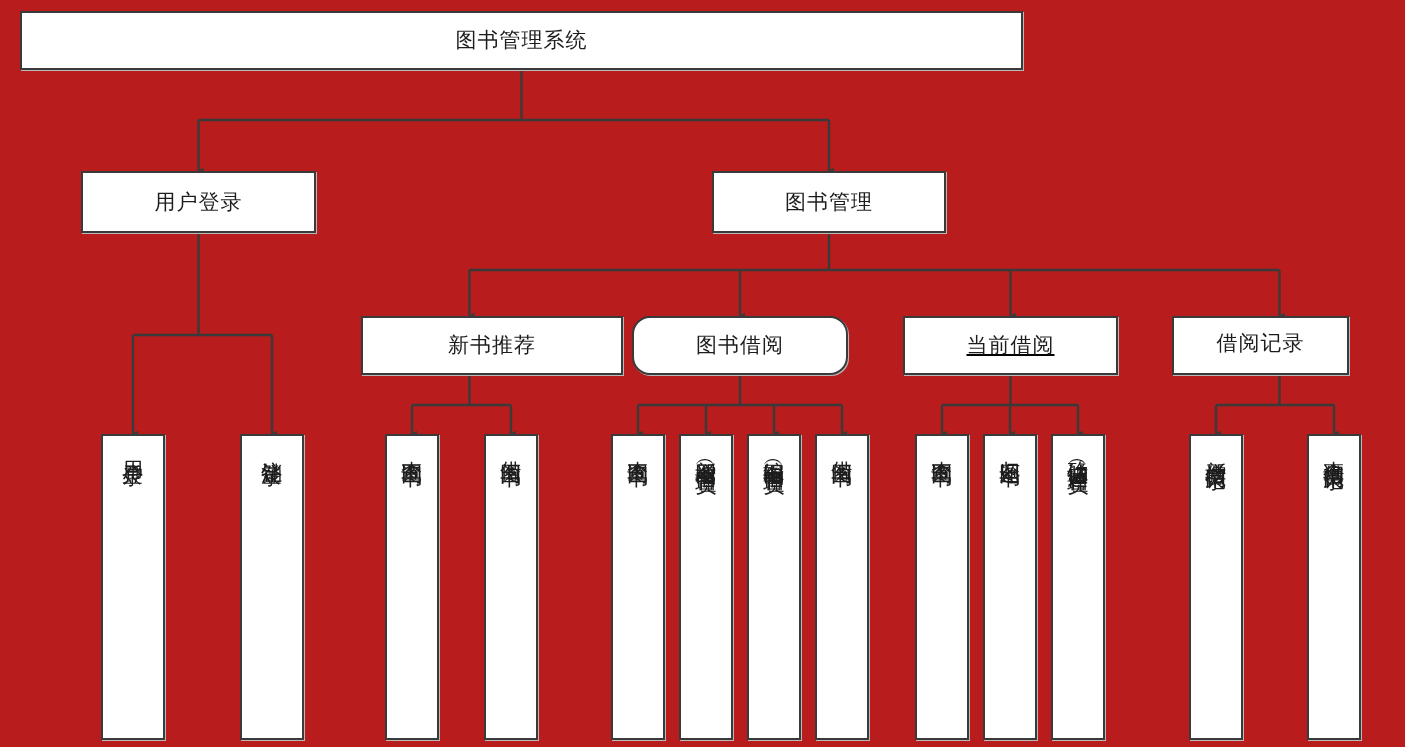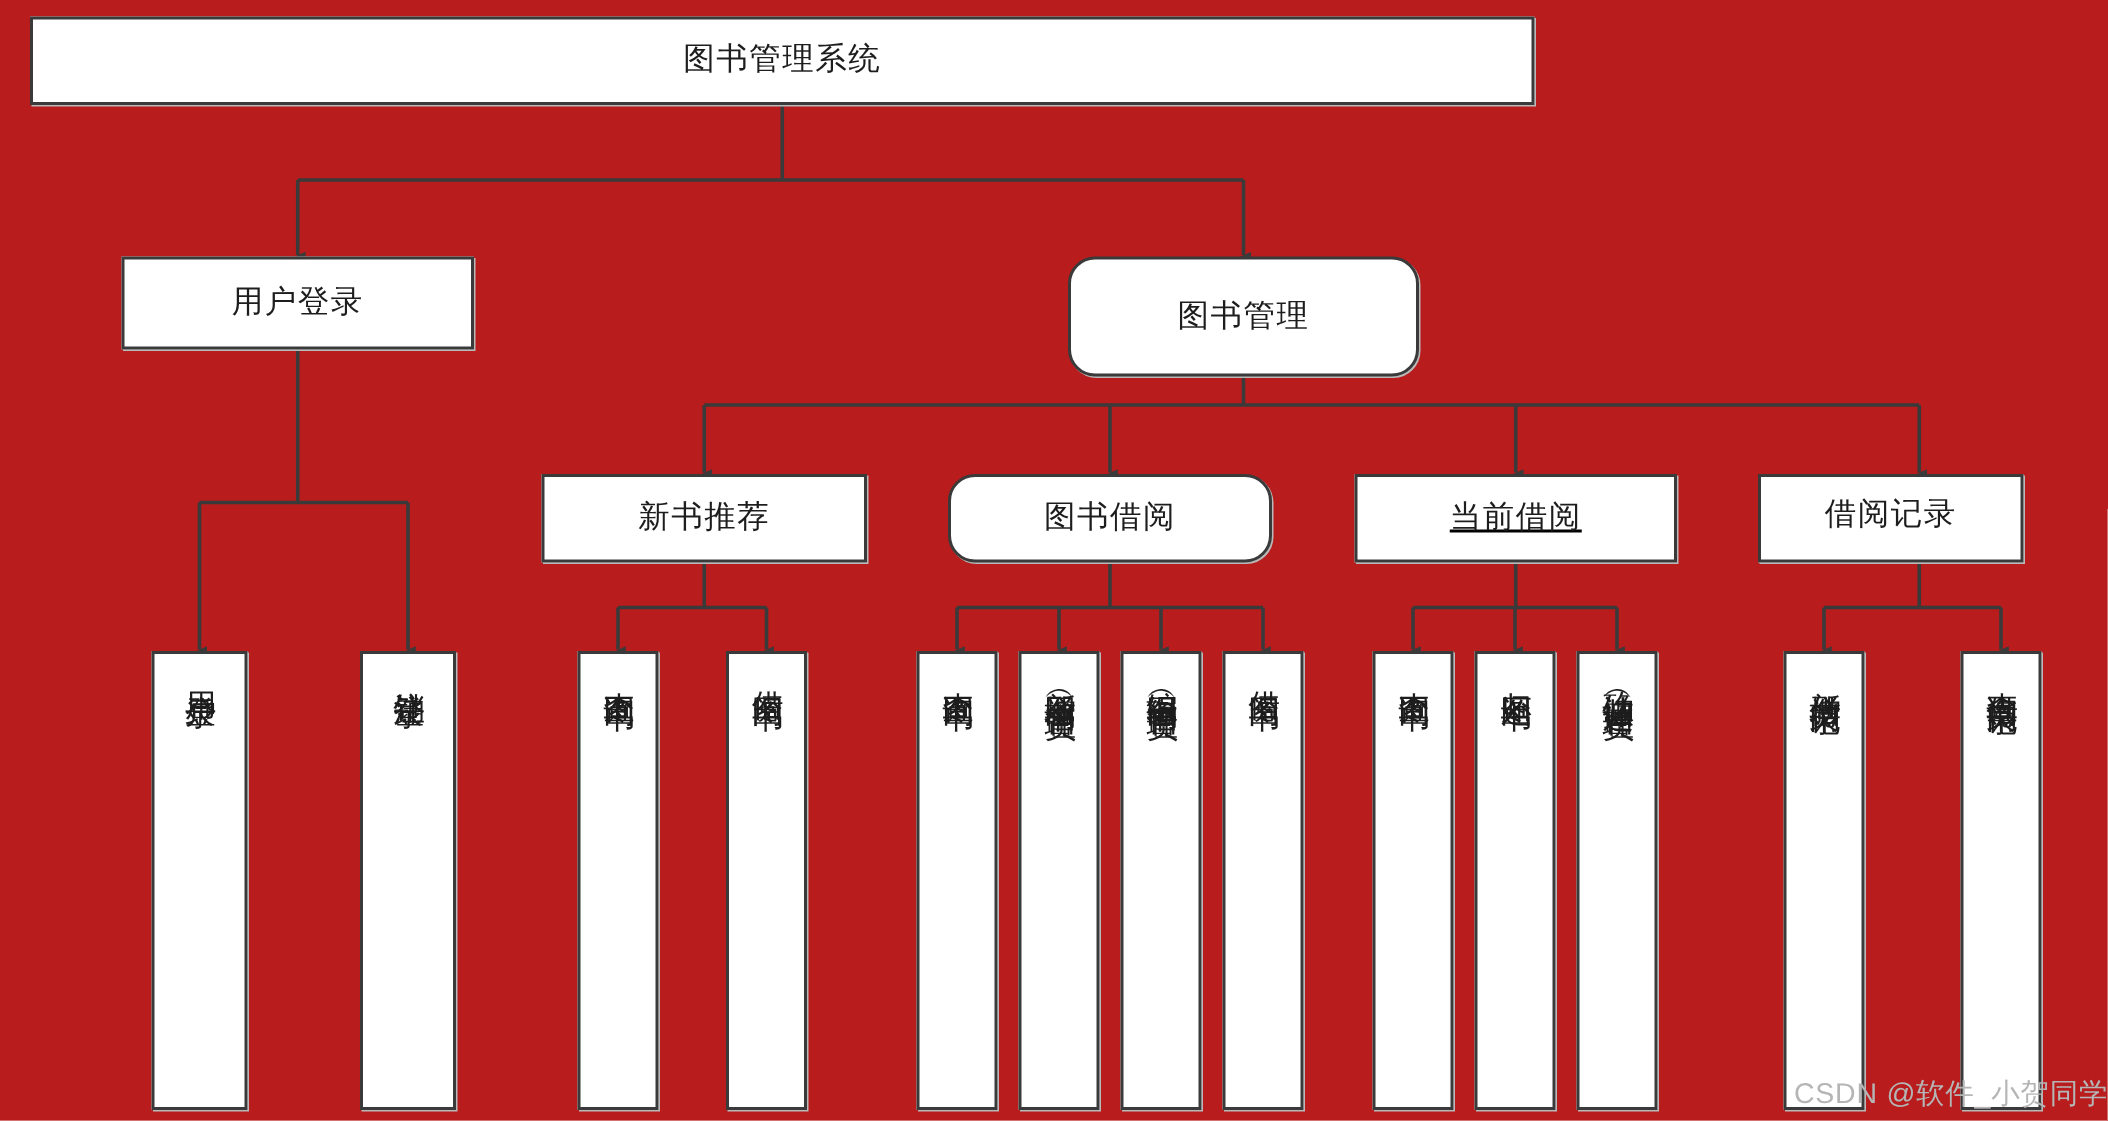--- a/index.html
+++ b/index.html
@@ -99,24 +99,24 @@
       </g>
   </svg>
 
   <div id="nodes-layer">
       <div class="node-box root" style="left: 20px; top: 11px; width: 1003px; height: 59px;">
         <span class="node-label">图书管理系统</span>
       </div>
       <div class="node-box" style="left: 81px; top: 171px; width: 235px; height: 62px;">
         <span class="node-label">用户登录</span>
       </div>
-      <div class="node-box" style="left: 712px; top: 171px; width: 234px; height: 80px; border-radius: 18px;">
+      <div class="node-box" style="left: 712px; top: 171px; width: 234px; height: 62px;">
         <span class="node-label">图书管理</span>
       </div>
-      <div class="node-box" style="left: 361px; top: 316px; width: 217px; height: 59px;">
+      <div class="node-box" style="left: 361px; top: 316px; width: 262px; height: 59px;">
         <span class="node-label">新书推荐</span>
       </div>
       <div class="node-box" style="left: 632px; top: 316px; width: 216px; height: 59px; border-radius: 18px;">
         <span class="node-label">图书借阅</span>
       </div>
       <div class="node-box" style="left: 903px; top: 316px; width: 215px; height: 59px; text-decoration: underline;">
         <span class="node-label">当前借阅</span>
       </div>
       <div class="node-box" style="left: 1172px; top: 316px; width: 177px; height: 59px; font-family: Liberation Mono, monospace;">
         <span class="node-label">借阅记录</span>
@@ -155,14 +155,13 @@
         <span class="node-label">确认归还（管理员）</span>
       </div>
       <div class="node-box vertical" style="left: 1189px; top: 434px; width: 54px; height: 306px;">
         <span class="node-label">新增借阅记录</span>
       </div>
       <div class="node-box vertical" style="left: 1307px; top: 434px; width: 54px; height: 306px;">
         <span class="node-label">查询借阅记录</span>
       </div>
     </div>
 
-  <div class="watermark" style="left: 1196px; top: 716px;">CSDN @软件_小贺同学</div>
 </div>
 
 </body></html>

